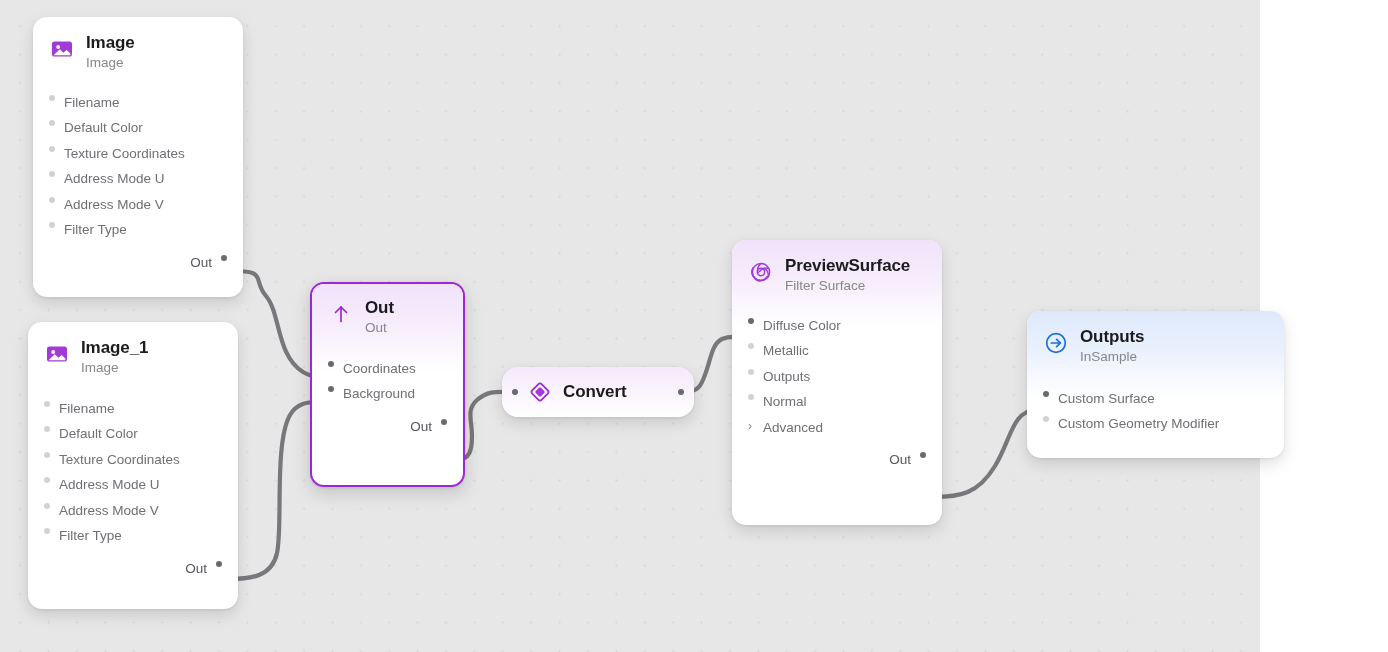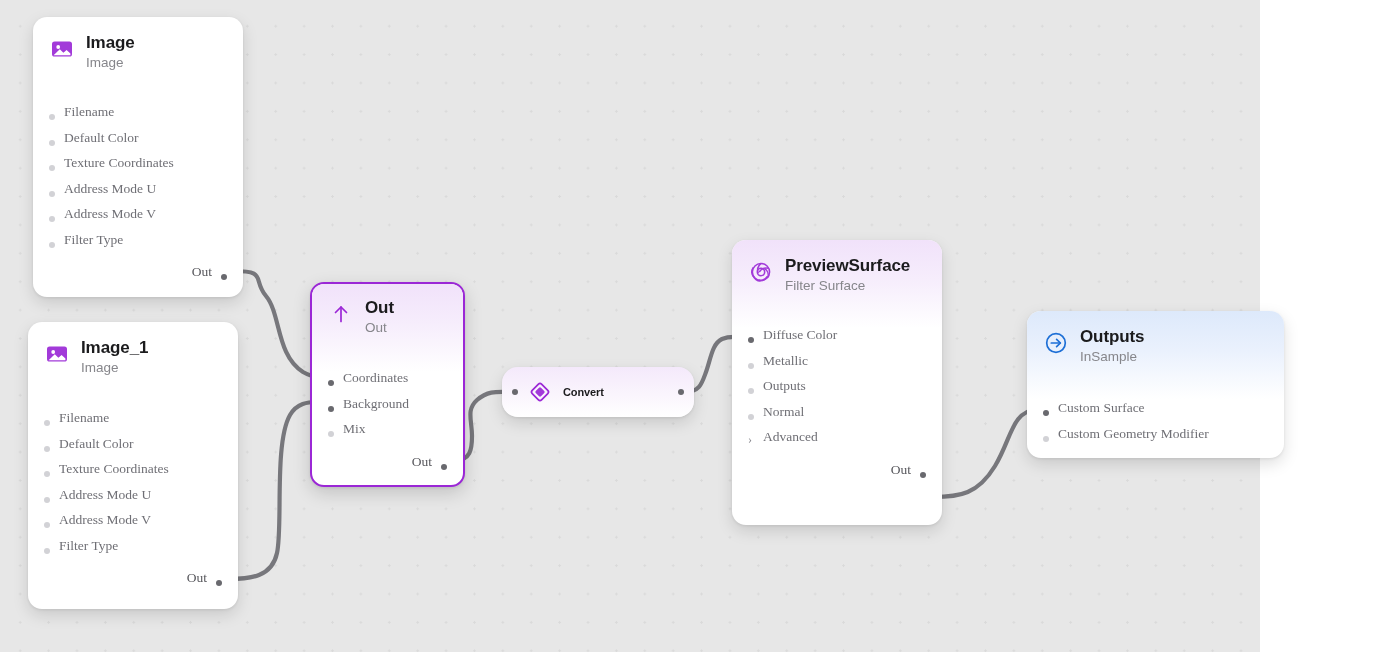--- a/index.html
+++ b/index.html
@@ -94,26 +94,25 @@
 
   .node-ports {
     position: relative;
     z-index: 2;
     padding: 22px 0 0 0;
   }
 
   .port-row {
     position: relative;
     display: flex;
-    align-items: flex-end;
+    align-items: flex-start;
     height: 25.5px;
     font-size: 13.5px;
     color: #6f6f75;
     white-space: nowrap;
-    font-family: Liberation Serif, serif;
   }
 
   .port-row.input { padding-left: 16px; }
 
   .port-row.output {
     justify-content: flex-end;
     padding-right: 16px;
   }
 
   .dot {
@@ -145,21 +144,21 @@
     display: flex;
     align-items: center;
     border-radius: 16px;
     padding: 0 14px;
     background: linear-gradient(to bottom, #f4e9fb 0%, #faf5fd 55%, #ffffff 100%);
   }
   .pill-dot-l { position: absolute; left: 10px; top: 50%; transform: translateY(-50%); }
   .pill-dot-r { position: absolute; right: 10px; top: 50%; transform: translateY(-50%); }
   .pill-icon { margin: 0 11px 0 12px; display: flex; align-items: center; }
   .pill-label {
-    font-size: 11px;
+    font-size: 17px;
     font-weight: bold;
     color: #1b1b1d;
     letter-spacing: -0.1px;
     padding-right: 14px;
   }
 </style>
 </head>
 <body>
 
 <div id="canvas">
@@ -282,24 +281,20 @@
       </span>
     </div>
     <div class="node-ports" style="padding-top:23px;">
       <div class="port-row input">
         <span class="dot on"></span>
         <span class="plabel">Coordinates</span>
       </div>
       <div class="port-row input">
         <span class="dot on"></span>
         <span class="plabel">Background</span>
-      </div>
-      <div class="port-row input">
-        <span class="dot off"></span>
-        <span class="plabel">Mix</span>
       </div>
       <div class="port-row output" style="margin-top:7px;">
         <span class="plabel">Out</span>
         <span class="dot on"></span>
       </div>
     </div>
   </div>
 
   <div class="node pill" style="left:502px; top:367px; width:192px; height:50px;">
     <span class="dot on pill-dot-l"></span>

